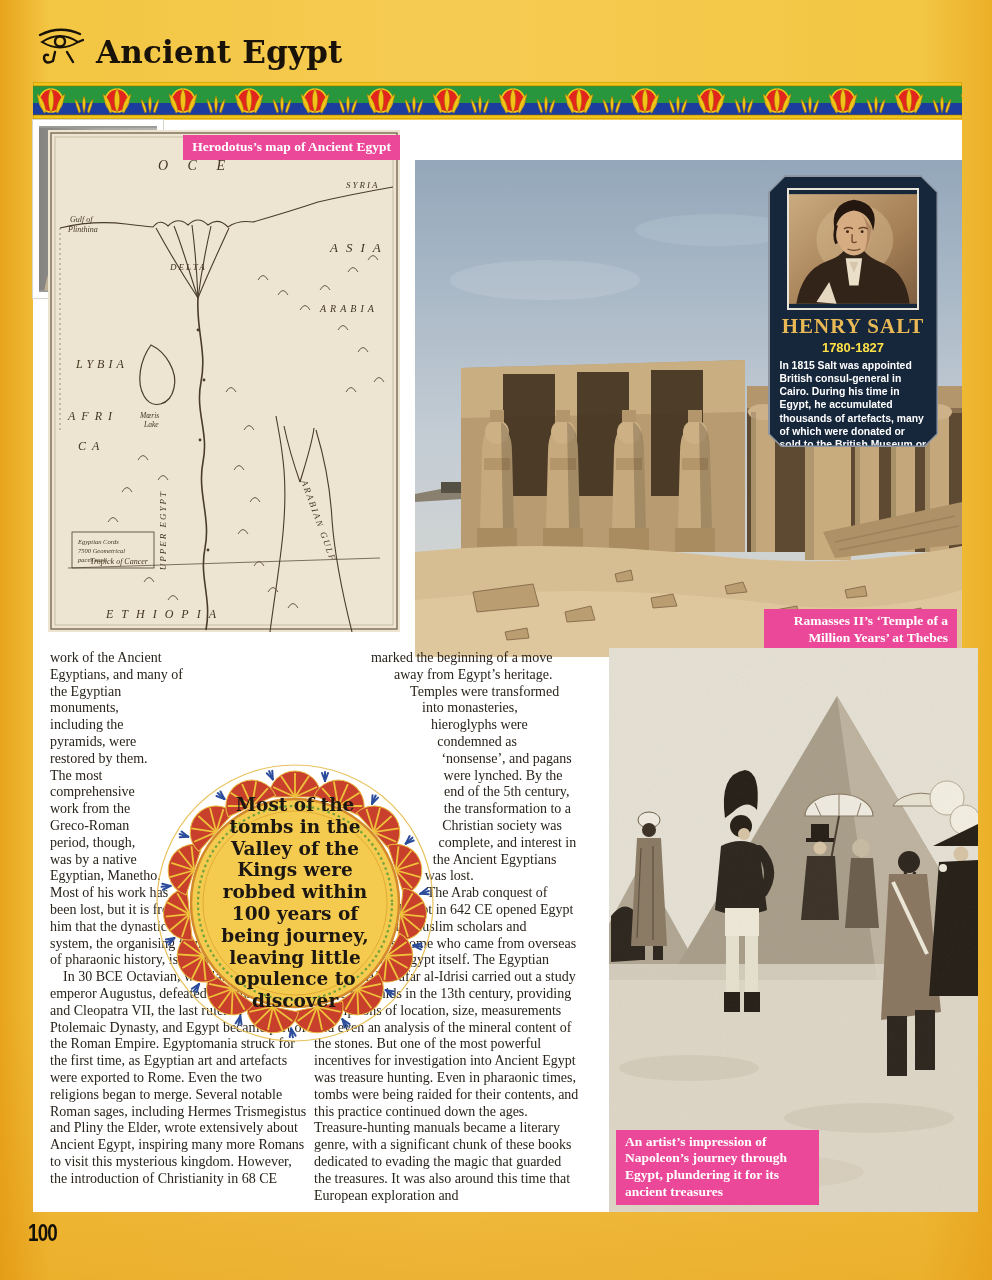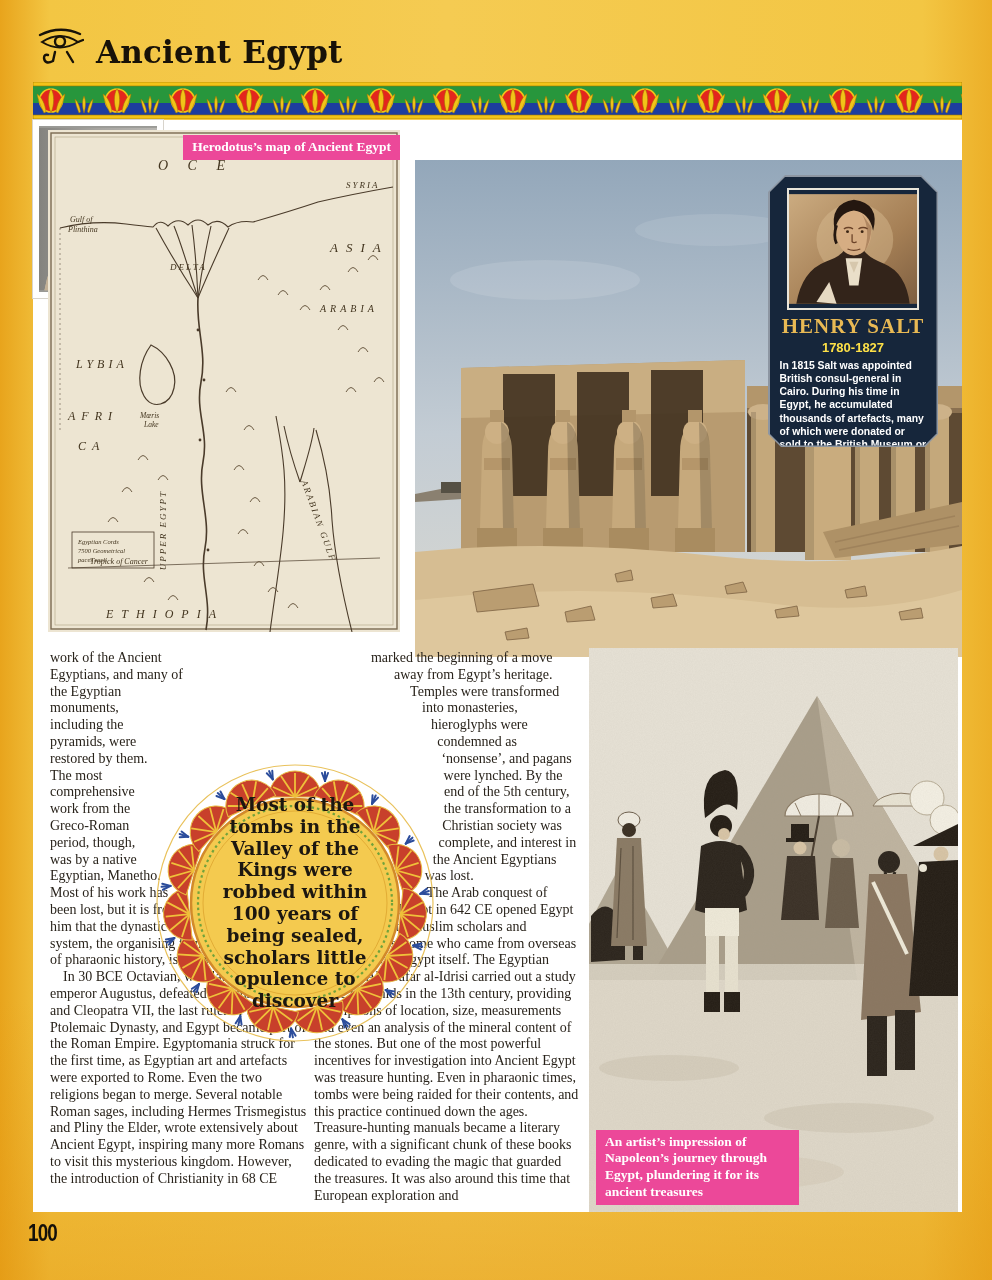--- a/index.html
+++ b/index.html
@@ -12,21 +12,21 @@
   }
   .hdr{position:absolute;left:36px;top:24px;display:flex;align-items:flex-end;gap:12px;}
   .hdr-title{font-family:"DejaVu Serif",serif;font-weight:700;font-size:31px;color:#181208;letter-spacing:.2px;}
   .lotus{position:absolute;left:33px;top:82px;width:929px;height:37px;display:block;}
   .content{position:absolute;left:33px;top:120px;width:929px;height:1092px;background:#fff;}
   .pagenum{position:absolute;left:28px;top:1220px;font-family:"Liberation Sans",sans-serif;font-weight:700;font-size:23px;color:#14100a;letter-spacing:-1px;transform:scaleX(.82);transform-origin:left;}
   
   .fig{position:absolute;overflow:hidden;}
   .map-fig{left:15px;top:10px;width:352px;height:502px;}
   .temple-fig{left:382px;top:15px;width:547px;height:497px;margin-top:25px;}
-  .napoleon-fig{left:556px;top:528px;width:369px;height:564px;}
+  .napoleon-fig{left:576px;top:528px;width:369px;height:564px;}
   .bust-fig{left:240px;top:335px;width:130px;height:178px;border:6px solid #fff;box-shadow:0 0 0 1px #d8d4cc;box-sizing:border-box;overflow:hidden;background:#9a9a96;}
   .cap{position:absolute;background:#ec4899;color:#fff;font-family:"Liberation Serif",serif;font-weight:700;font-size:13.5px;line-height:1.25;padding:4px 9px;}
   .cap-map{top:5px;right:0;}
   .cap-temple{bottom:6px;right:5px;text-align:right;max-width:175px;}
   .cap-nap{bottom:7px;left:7px;max-width:185px;text-align:left;}
   
   .salt{position:absolute;left:735px;top:30px;width:170px;height:272px;
     clip-path:polygon(17px 0,calc(100% - 17px) 0,100% 17px,100% calc(100% - 13px),calc(100% - 13px) 100%,13px 100%,0 calc(100% - 13px),0 17px);
     background:#8d96a2;padding:1.5px;box-sizing:border-box;}
   .salt-in{width:100%;height:100%;
@@ -300,20 +300,21 @@
           </g>
           <circle cx="64" cy="41" r="1.6" fill="#3a2414"></circle>
             <circle cx="80" cy="41" r="1.6" fill="#3a2414"></circle>
           <polygon points="30,118 44,96 52,120" fill="#E6D9C2"></polygon>
         </svg>
         <div class="salt-name">HENRY SALT</div>
         <div class="salt-dates">1780-1827</div>
         <div class="salt-body">In 1815 Salt was appointed British consul-general in Cairo. During his time in Egypt, he accumulated thousands of artefacts, many of which were donated or sold to the British Museum or bought by Charles X of France.</div>
       </div>
     </div>
+    <div class="cap cap-temple">Ramasses II’s ‘Temple of a Million Years’ at Thebes</div>
   </div>
 
   <div class="bust-fig">
     <svg width="118" height="166" viewBox="0 0 128 176">
       <defs>
         <linearGradient id="bg2" x1="0" y1="0" x2="1" y2="0">
           <stop offset="0" stop-color="#84837F"></stop>
             <stop offset=".5" stop-color="#A7A5A0"></stop>
             <stop offset="1" stop-color="#B9B7B2"></stop>
         </linearGradient>
@@ -390,21 +391,21 @@
       <use href="#pp" transform="rotate(216 140 140)"></use>
         <use href="#pp" transform="rotate(240 140 140)"></use>
       <use href="#pp" transform="rotate(264 140 140)"></use>
         <use href="#pp" transform="rotate(288 140 140)"></use>
       <use href="#pp" transform="rotate(312 140 140)"></use>
         <use href="#pp" transform="rotate(336 140 140)"></use>
       <circle cx="140" cy="140" r="104" fill="#F4CA4F" stroke="#D28A2A" stroke-width="2.5"></circle>
       <circle cx="140" cy="140" r="97" fill="none" stroke="#71A23B" stroke-width="2.2" stroke-dasharray="2.5,3"></circle>
       <circle cx="140" cy="140" r="92" fill="none" stroke="#E2AC35" stroke-width="1"></circle>
     </svg>
-    <div class="quote-text">Most of the tombs in the Valley of the Kings were robbed within 100 years of being sealed, scholars little opulence to discover</div>
+    <div class="quote-text">Most of the tombs in the Valley of the Kings were robbed within 100 years of being journey, leaving little opulence to discover</div>
   </div>
 
   <div class="fig napoleon-fig">
     <svg width="369" height="564" viewBox="0 0 369 564">
       <defs>
         <filter id="grain">
             <feTurbulence type="fractalNoise" baseFrequency="0.9" numOctaves="2"></feTurbulence>
             <feColorMatrix type="matrix" values="0 0 0 0 0.30, 0 0 0 0 0.27, 0 0 0 0 0.22, 0 0 0 0.6 0"></feColorMatrix>
           </filter>
       </defs>

